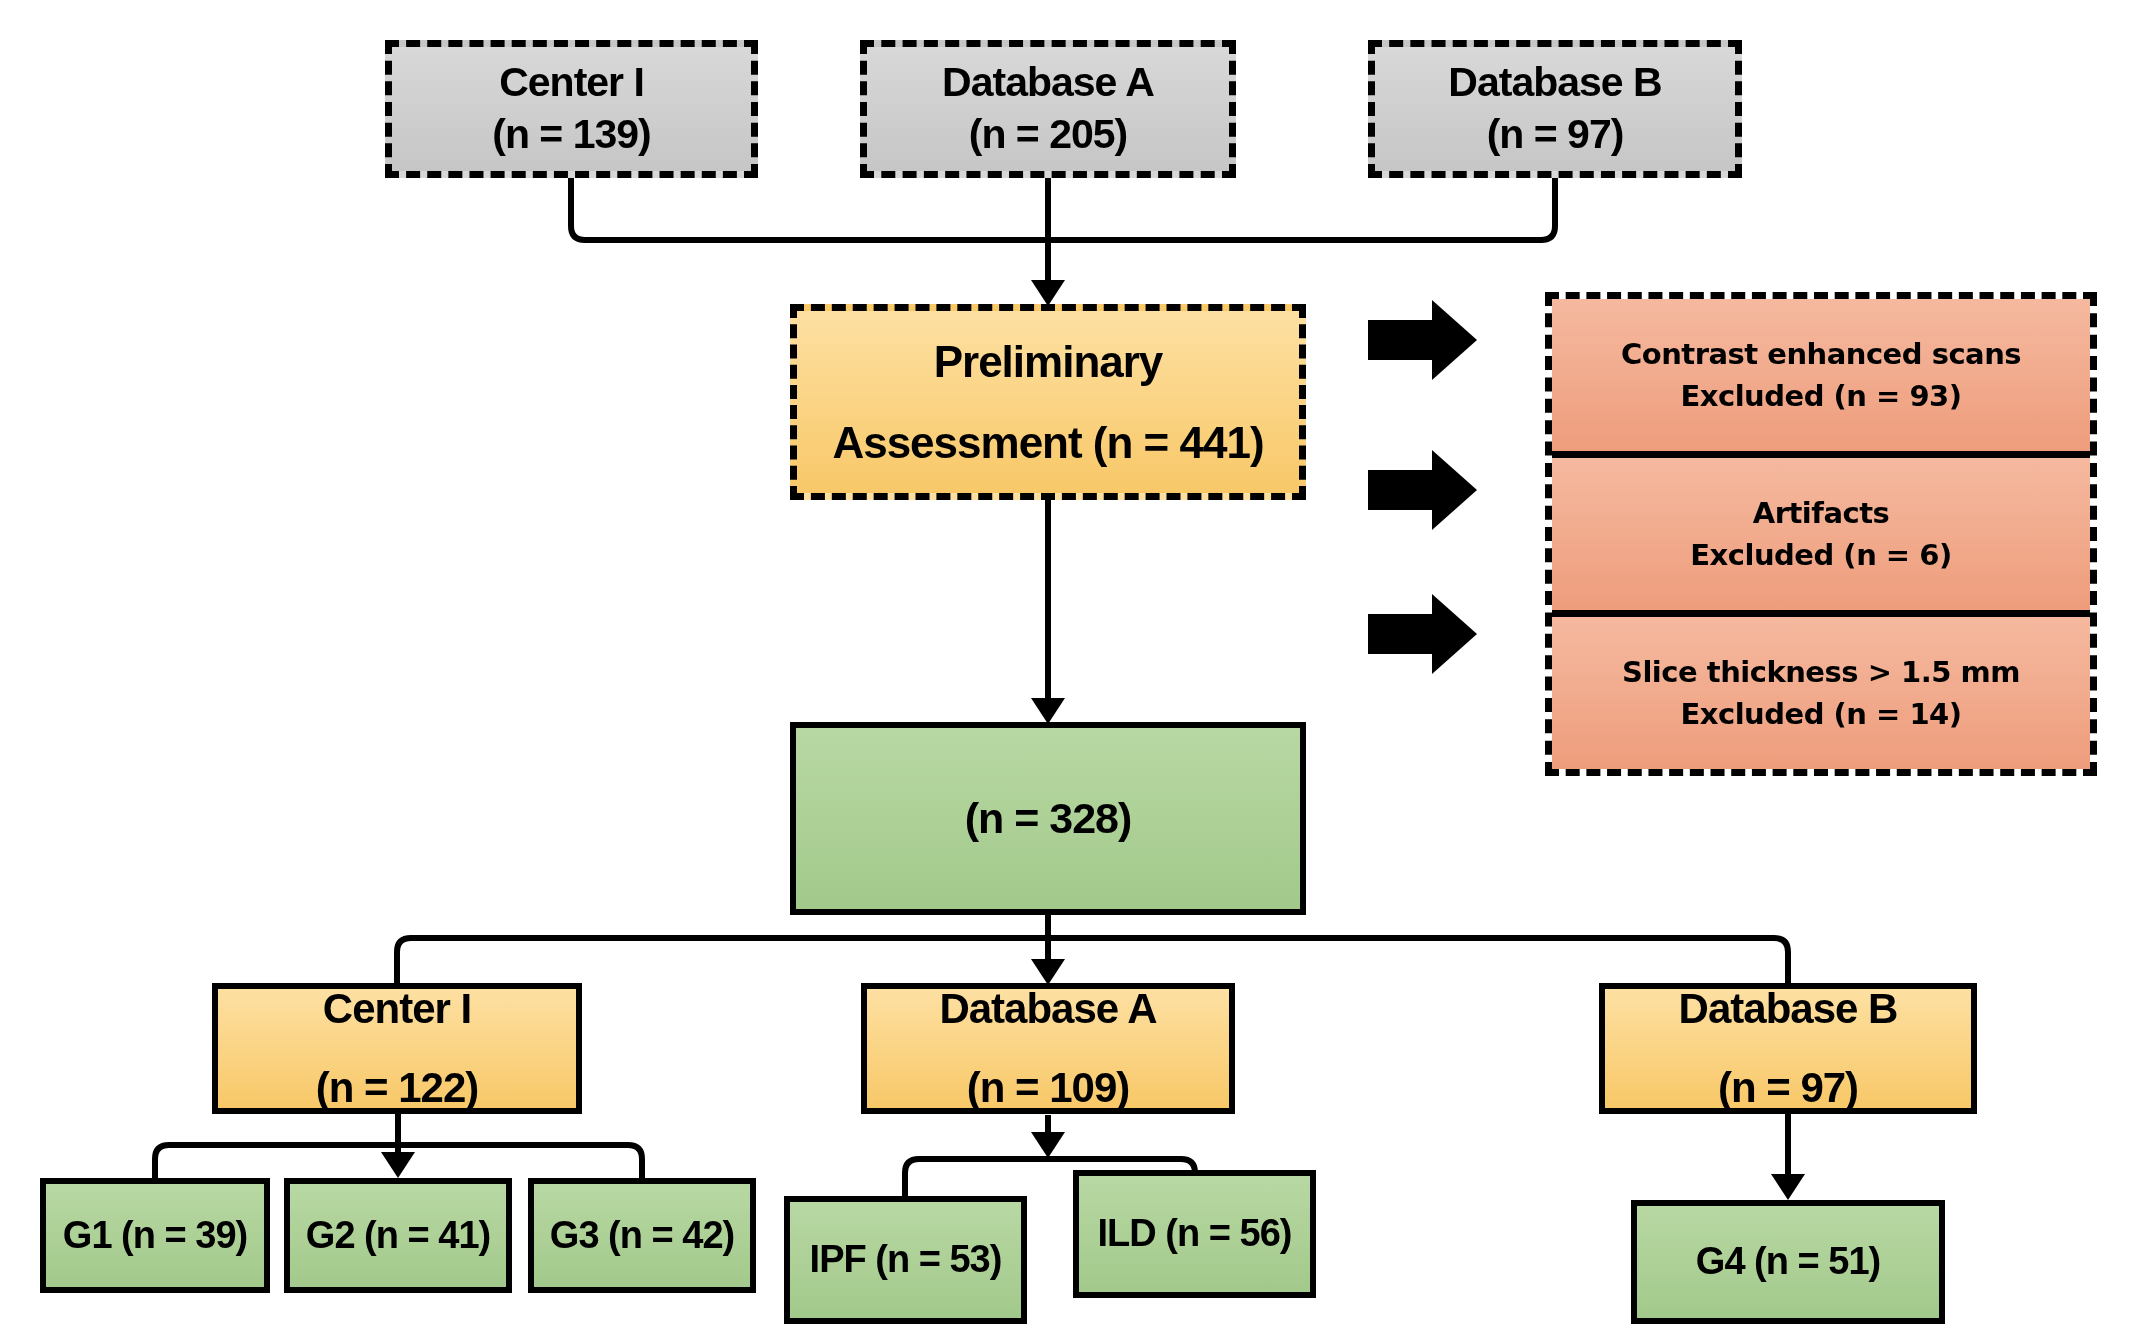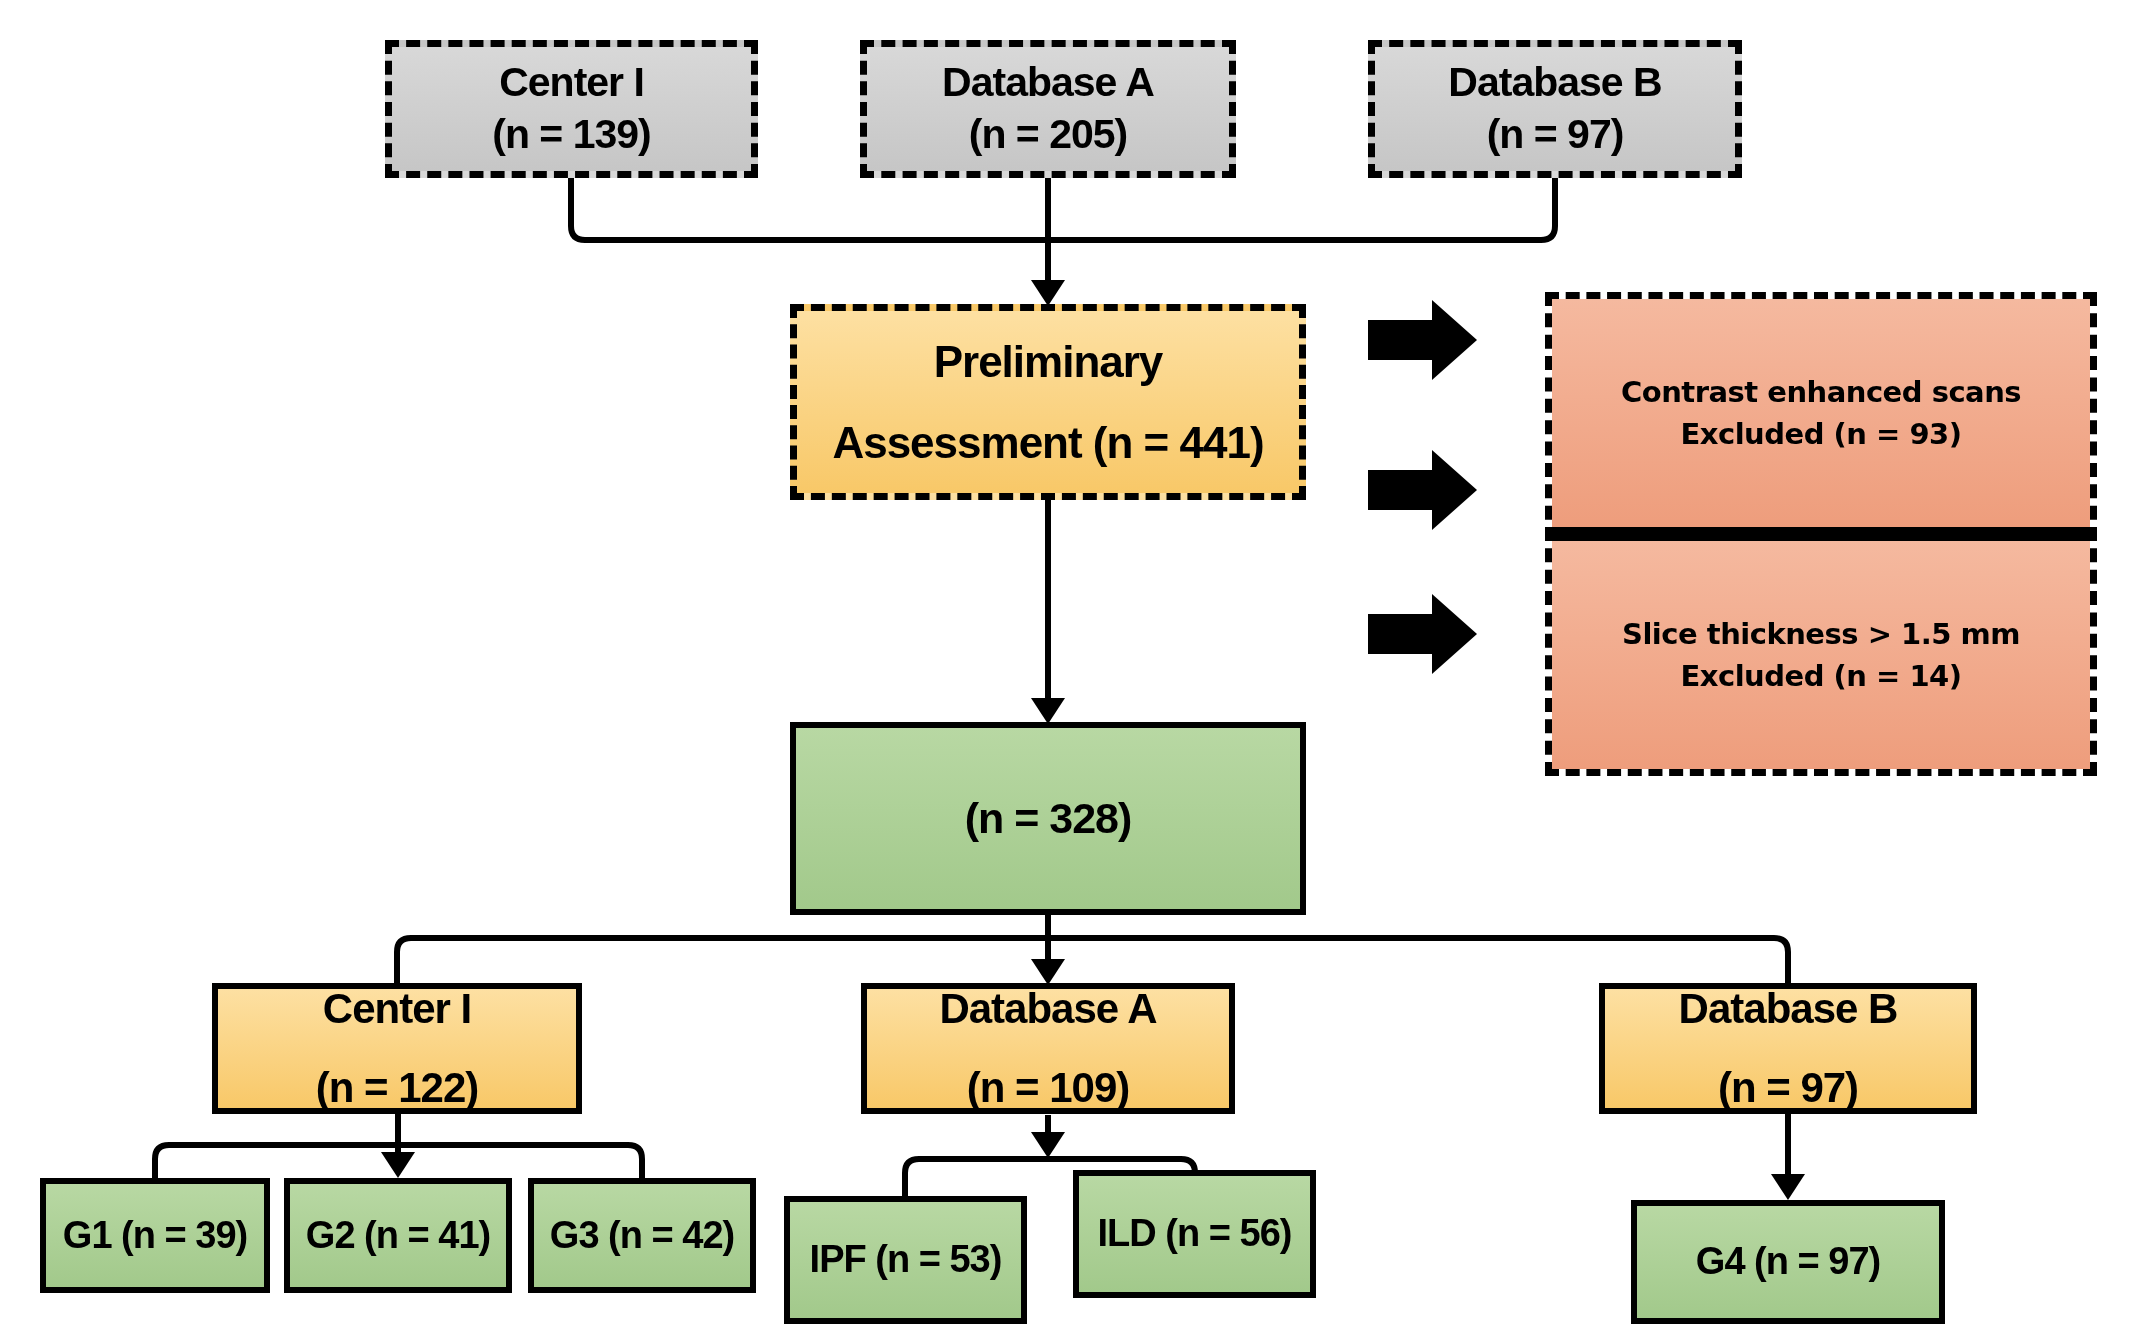--- a/index.html
+++ b/index.html
@@ -120,20 +120,24 @@
     <div>Preliminary</div>
     <div>Assessment (n = 441)</div>
   </div>
 
   <div class="excl-box">
     <div class="excl-section">
       <div>Contrast enhanced scans</div>
       <div>Excluded (n = 93)</div>
     </div>
     <div class="excl-divider"></div>
+    <div class="excl-section">
+      <div>Artifacts</div>
+      <div>Excluded (n = 6)</div>
+    </div>
     <div class="excl-divider"></div>
     <div class="excl-section">
       <div>Slice thickness &gt; 1.5 mm</div>
       <div>Excluded (n = 14)</div>
     </div>
   </div>
 
   <div class="box solid green fs-incl" style="left:790px; top:722px; width:516px; height:193px;">
     <div>(n = 328)</div>
   </div>
@@ -162,16 +166,16 @@
   </div>
 
   <div class="box solid green fs-small" style="left:784px; top:1196px; width:243px; height:128px;">
     <div>IPF (n = 53)</div>
   </div>
   <div class="box solid green fs-small" style="left:1073px; top:1138px; width:243px; height:128px;margin-top:32px;">
     <div>ILD (n = 56)</div>
   </div>
 
   <div class="box solid green fs-small" style="left:1631px; top:1200px; width:314px; height:124px;">
-    <div>G4 (n = 97)</div>
+    <div>G4 (n = 51)</div>
   </div>
 
 </div>
 
 </body></html>

